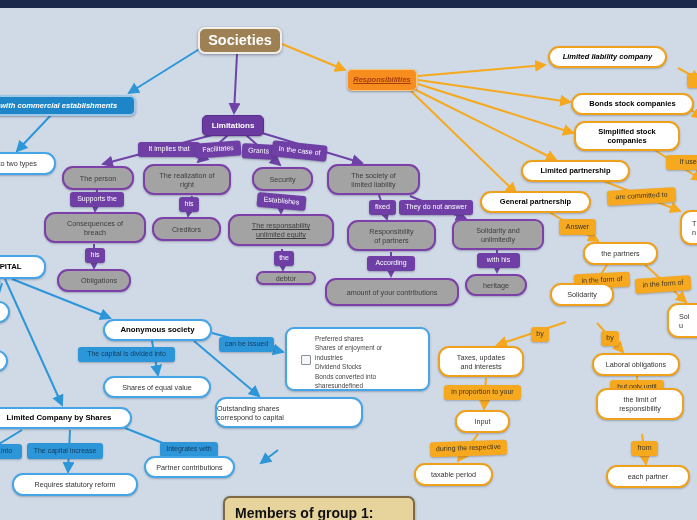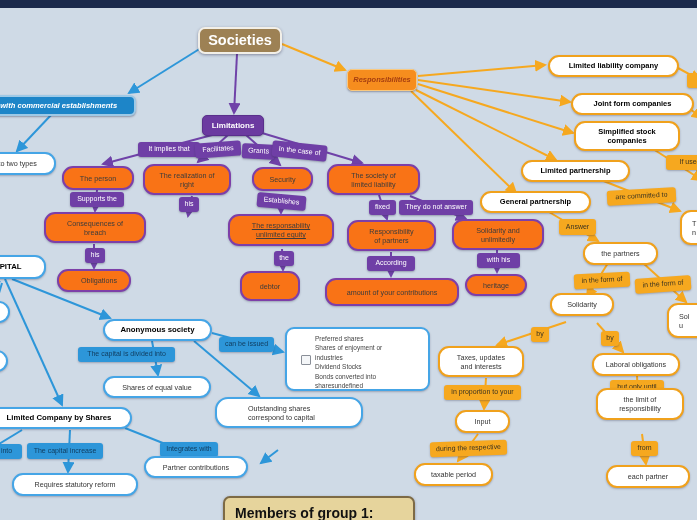--- a/index.html
+++ b/index.html
@@ -9,48 +9,48 @@
   .node{position:absolute;z-index:2;display:flex;align-items:center;justify-content:center;
         text-align:center;white-space:pre-line;box-sizing:border-box;line-height:1.25;
         font-family:"Liberation Sans",sans-serif;}
   
   .root{background:#9d8154;border:2px solid #f2efe8;border-radius:7px;color:#fff;font-weight:bold;
         font-size:14.5px;box-shadow:0 1px 3px rgba(40,40,70,.45);}
   
   .ptopic{background:#6b3aa0;border:1px solid #5a2f8c;border-radius:5px;color:#fff;font-weight:bold;
           font-size:8px;box-shadow:0 1px 2px rgba(40,40,70,.4);}
   .plabel{background:#6f3fa6;border-radius:3px;color:#fff;font-size:7px;box-shadow:0 1px 2px rgba(40,40,70,.35);}
-  .pnode{background:#f97316;border:2px solid #7d3fa8;border-radius:11px;color:#3c3c3c;font-size:7.2px;
+  .pnode{background:#a3a3a3;border:2px solid #7d3fa8;border-radius:11px;color:#3c3c3c;font-size:7.2px;
          box-shadow:0 1px 2px rgba(40,40,70,.3);}
   
   .btopic{background:#1d85c8;border:2px solid #9ec9e6;border-radius:6px;color:#fff;font-weight:bold;
           font-style:italic;font-size:7.6px;box-shadow:0 1px 2px rgba(40,40,70,.4);}
   .blabel{background:#2d96d9;border-radius:3px;color:#103c5e;font-size:7px;box-shadow:0 1px 2px rgba(40,40,70,.3);}
   .bnode{background:#fff;border:2px solid #45a5e6;border-radius:11px;color:#333;font-size:7.2px;
          box-shadow:0 1px 2px rgba(40,40,70,.3);}
   .bnodeB{background:#fff;border:2px solid #45a5e6;border-radius:11px;color:#000;font-size:7.8px;
           font-weight:bold;box-shadow:0 1px 2px rgba(40,40,70,.3);}
   
   .otopic{background:#f68d1e;border:1.5px solid #f9c980;border-radius:5px;color:#a63e10;font-weight:bold;
-          font-style:italic;font-size:7.5px;box-shadow:0 1px 2px rgba(40,40,70,.4);}
+          font-style:italic;font-size:7.5px;box-shadow:0 1px 2px rgba(40,40,70,.4);text-decoration:underline;}
   .olabel{background:#f6a81f;border-radius:3px;color:#3d3420;font-size:7px;box-shadow:0 1px 2px rgba(40,40,70,.3);}
   .onode{background:#fff;border:2px solid #f0a11c;border-radius:11px;color:#333;font-size:7.2px;
          box-shadow:0 1px 2px rgba(40,40,70,.3);}
   .onodeB{background:#fff;border:2px solid #f0a11c;border-radius:11px;color:#000;font-size:7.5px;
           font-weight:bold;box-shadow:0 1px 2px rgba(40,40,70,.3);}
   
   .list{background:#fff;border:2px solid #45a5e6;border-radius:9px;color:#444;font-size:6.5px;
         display:block;text-align:left;padding:5px 6px 5px 28px;line-height:1.45;
         box-shadow:0 1px 2px rgba(40,40,70,.3);}
   .lb-check{position:absolute;left:14px;top:26px;width:8px;height:8px;border:1.2px solid #8a8f98;
             border-radius:1px;background:#f4f6f8;}
   .members{background:#e6d49c;border:2px solid #7d6a45;border-radius:7px;color:#111;
            display:block;text-align:left;padding:7px 10px;box-shadow:0 1px 3px rgba(40,40,70,.4);}
   .members .m1{font-weight:bold;font-size:14px;}
-  .alignLeft{justify-content:flex-start;text-align:left;padding-left:31px;border-radius:13px;}
+  .alignLeft{justify-content:flex-start;text-align:left;padding-left:0;}
   .cutRight{justify-content:flex-start;text-align:left;padding-left:10px;}
 </style>
 </head>
 <body>
 
 <div id="viewport">
   <div id="topbar"></div>
 <svg id="edges" width="697" height="520">
       <defs>
         <marker id="arr-P" markerWidth="7" markerHeight="7" refX="5" refY="3" orient="auto">
@@ -123,55 +123,56 @@
     <div class="node plabel" style="left: 272px; top: 143px; width: 55px; height: 16px; transform: rotate(6deg);">In the case of</div>
     <div class="node pnode" style="left: 62px; top: 166px; width: 72px; height: 24px;">The person</div>
     <div class="node plabel" style="left: 70px; top: 192px; width: 54px; height: 15px;">Supports the</div>
     <div class="node pnode" style="left: 44px; top: 212px; width: 102px; height: 31px;">Consequences of
 breach</div>
     <div class="node plabel" style="left: 85px; top: 248px; width: 20px; height: 15px;">his</div>
     <div class="node pnode" style="left: 57px; top: 269px; width: 74px; height: 23px; padding-left: 10px;">Obligations</div>
     <div class="node pnode" style="left: 143px; top: 164px; width: 88px; height: 31px;">The realization of
 right</div>
     <div class="node plabel" style="left: 179px; top: 197px; width: 20px; height: 15px;">his</div>
+    <div class="node pnode" style="left: 152px; top: 217px; width: 69px; height: 24px;">Creditors</div>
     <div class="node pnode" style="left: 252px; top: 167px; width: 61px; height: 24px;">Security</div>
     <div class="node plabel" style="left: 257px; top: 194px; width: 49px; height: 15px; transform: rotate(5deg);">Establishes</div>
     <div class="node pnode" style="left: 228px; top: 214px; width: 106px; height: 32px; text-decoration: underline;">The responsability
 unlimited equity</div>
     <div class="node plabel" style="left: 274px; top: 251px; width: 20px; height: 15px;">the</div>
-    <div class="node pnode" style="left: 240px; top: 271px; width: 60px; height: 30px;">debtor</div>
+    <div class="node pnode" style="left: 256px; top: 271px; width: 60px; height: 14px;">debtor</div>
     <div class="node pnode" style="left: 327px; top: 164px; width: 93px; height: 31px;">The society of
 limited liability</div>
     <div class="node plabel" style="left: 369px; top: 200px; width: 27px; height: 15px;">fixed</div>
     <div class="node plabel" style="left: 399px; top: 200px; width: 74px; height: 15px;">They do not answer</div>
     <div class="node pnode" style="left: 347px; top: 220px; width: 89px; height: 31px;">Responsibility
 of partners</div>
     <div class="node plabel" style="left: 367px; top: 256px; width: 48px; height: 15px;">According</div>
     <div class="node pnode" style="left: 325px; top: 278px; width: 134px; height: 28px;">amount of your contributions</div>
-    <div class="node pnode" style="left: 452px; top: 219px; width: 92px; height: 31px;">Solidarity and
+    <div class="node pnode" style="left: 452px; top: 219px; width: 92px; height: 31px; border-radius: 9px;">Solidarity and
 unlimitedly</div>
     <div class="node plabel" style="left: 477px; top: 253px; width: 43px; height: 15px;">with his</div>
     <div class="node pnode" style="left: 465px; top: 274px; width: 62px; height: 22px;">heritage</div>
     <div class="node otopic" style="left: 347px; top: 69px; width: 70px; height: 22px;">Responsibilities</div>
-    <div class="node onodeB" style="left: 548px; top: 55px; width: 131px; height: 22px;">Limited liability company</div>
+    <div class="node onodeB" style="left: 548px; top: 46px; width: 119px; height: 22px; font-style: italic;">Limited liability company</div>
     <div class="node olabel" style="left: 687px; top: 73px; width: 40px; height: 15px;">A</div>
-    <div class="node onodeB" style="left: 571px; top: 93px; width: 123px; height: 22px;">Joint form companies</div>
+    <div class="node onodeB" style="left: 571px; top: 93px; width: 123px; height: 22px;">Bonds stock companies</div>
     <div class="node onodeB" style="left: 574px; top: 121px; width: 106px; height: 30px;">Simplified stock
 companies</div>
     <div class="node olabel" style="left: 666px; top: 155px; width: 48px; height: 15px;">If used</div>
     <div class="node onodeB" style="left: 521px; top: 160px; width: 109px; height: 22px;">Limited partnership</div>
     <div class="node olabel" style="left: 607px; top: 189px; width: 69px; height: 15px; transform: rotate(-3deg);">are committed to</div>
     <div class="node onodeB" style="left: 480px; top: 191px; width: 111px; height: 22px;">General partnership</div>
     <div class="node olabel" style="left: 559px; top: 219px; width: 37px; height: 16px;">Answer</div>
     <div class="node onode cutRight" style="left: 680px; top: 210px; width: 76px; height: 35px;">The
 n</div>
     <div class="node onode" style="left: 583px; top: 242px; width: 75px; height: 23px;">the partners</div>
     <div class="node olabel" style="left: 574px; top: 273px; width: 56px; height: 15px; transform: rotate(-3deg);">in the form of</div>
     <div class="node olabel" style="left: 635px; top: 277px; width: 56px; height: 15px; transform: rotate(-4deg);">in the form of</div>
-    <div class="node onode" style="left: 550px; top: 293px; width: 64px; height: 23px;">Solidarity</div>
+    <div class="node onode" style="left: 550px; top: 283px; width: 64px; height: 23px;">Solidarity</div>
     <div class="node onode cutRight" style="left: 667px; top: 303px; width: 76px; height: 35px;">Sol
 u</div>
     <div class="node olabel" style="left: 531px; top: 327px; width: 18px; height: 15px;">by</div>
     <div class="node olabel" style="left: 601px; top: 331px; width: 18px; height: 15px;">by</div>
     <div class="node onode" style="left: 438px; top: 346px; width: 86px; height: 31px;">Taxes, updates
 and interests</div>
     <div class="node onode" style="left: 592px; top: 353px; width: 88px; height: 23px;">Laboral obligations</div>
     <div class="node olabel" style="left: 444px; top: 385px; width: 77px; height: 15px;">in proportion to your</div>
     <div class="node olabel" style="left: 610px; top: 380px; width: 54px; height: 15px;">but only until</div>
     <div class="node onode" style="left: 455px; top: 410px; width: 55px; height: 23px;">Input</div>
@@ -186,15 +187,15 @@
     <div class="node bnode" style="left: 103px; top: 376px; width: 108px; height: 22px;">Shares of equal value</div>
     <div class="node blabel" style="left: 219px; top: 337px; width: 55px; height: 15px;">can be issued</div>
     <div class="node list" style="left: 285px; top: 327px; width: 145px; height: 64px;"><div class="lb-check"></div><div>Preferred shares</div><div>Shares of enjoyment or</div><div>industries</div><div>Dividend Stocks</div><div>Bonds converted into</div><div>sharesundefined</div></div>
     <div class="node bnode alignLeft" style="left: 215px; top: 397px; width: 148px; height: 31px;">Outstanding shares
 correspond to capital</div>
     <div class="node bnodeB" style="left: -14px; top: 407px; width: 146px; height: 22px;">Limited Company by Shares</div>
     <div class="node blabel" style="left: -33px; top: 444px; width: 55px; height: 15px;">divided into</div>
     <div class="node blabel" style="left: 27px; top: 443px; width: 76px; height: 16px;">The capital increase</div>
     <div class="node bnode" style="left: 12px; top: 473px; width: 126px; height: 23px;">Requires statutory reform</div>
     <div class="node blabel" style="left: 160px; top: 442px; width: 58px; height: 15px;">Integrates with</div>
-    <div class="node bnode" style="left: 144px; top: 456px; width: 104px; height: 22px;">Partner contributions</div>
+    <div class="node bnode" style="left: 144px; top: 456px; width: 91px; height: 22px;">Partner contributions</div>
     <div class="node members" style="left: 223px; top: 496px; width: 192px; height: 52px;"><div class="m1">Members of group 1:</div></div>
   </div>
 
 </body></html>

